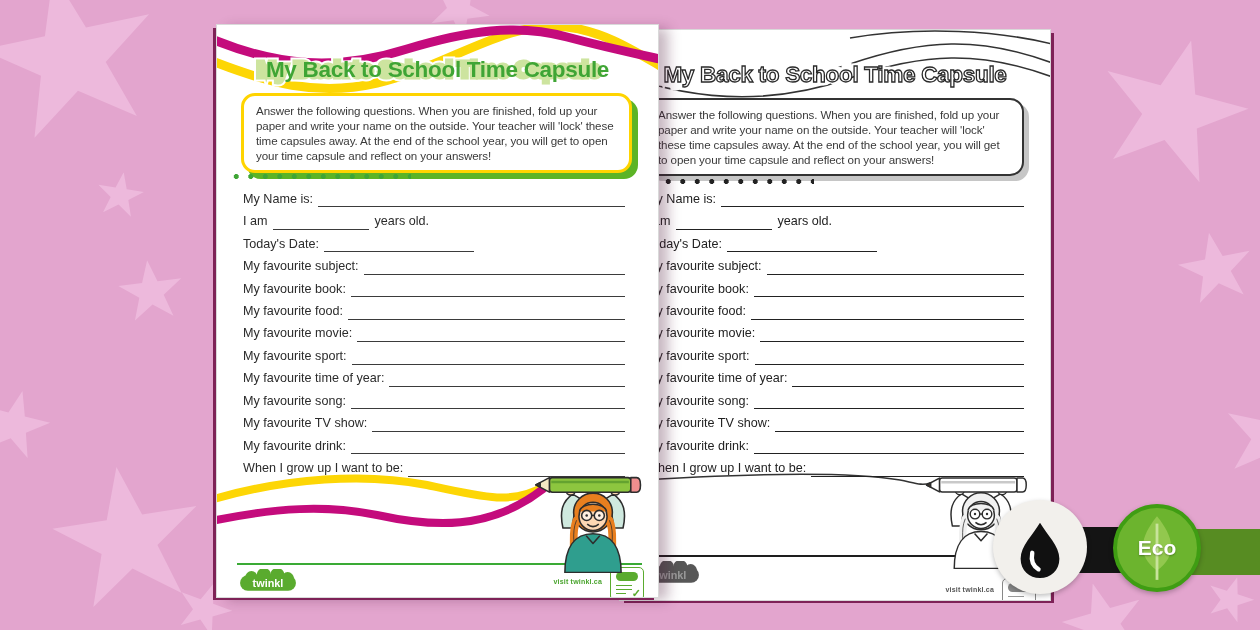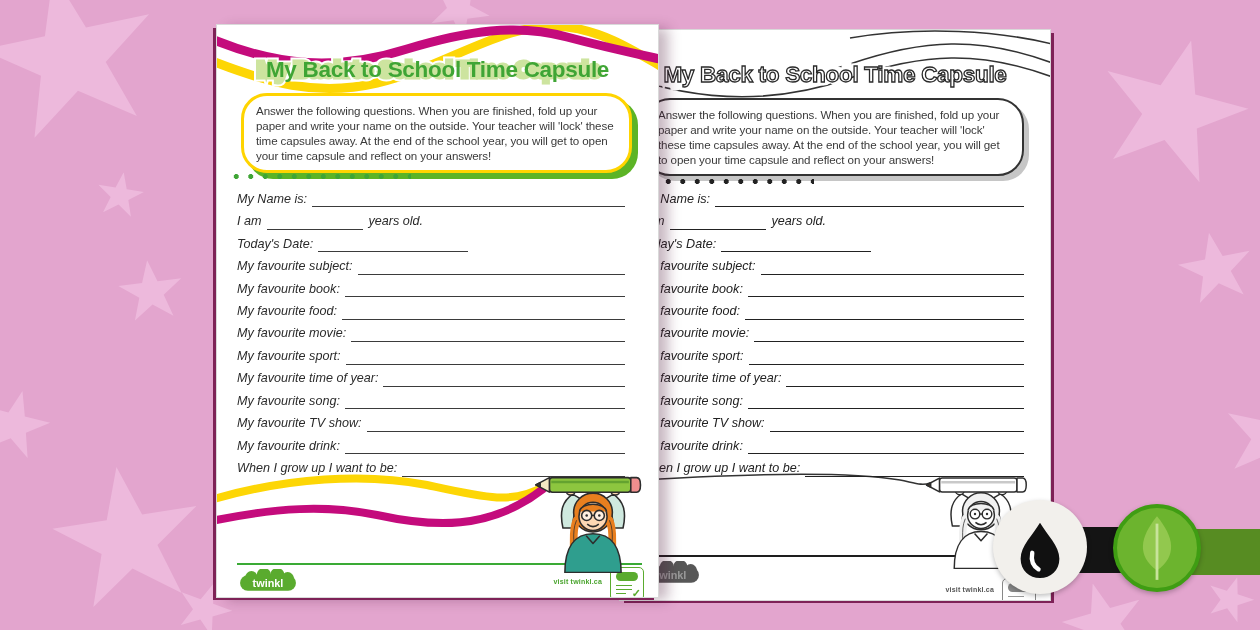--- a/index.html
+++ b/index.html
@@ -26,33 +26,33 @@
   .title span { position:absolute; left:0; right:18px; top:0; display:block; }
   .page.color .t-under { -webkit-text-stroke:9px #ffffff; color:#fff; }
   .page.color .t-mid   { -webkit-text-stroke:5px #cde49f; color:#cde49f; }
   .page.color .t-top   { color:#3fa535; }
   .page.bw .t-under { -webkit-text-stroke:7px #ffffff; color:#fff; }
   .page.bw .t-mid   { -webkit-text-stroke:0; color:transparent; }
   .page.bw .t-top   { color:#ffffff; -webkit-text-stroke:1.3px #2a2a2a; }
 
   
   .instr { position:absolute; left:24px; right:26px; top:68px;
-           background:#fff; border:3px solid #ffd400; border-radius:26px;
+           background:#fff; border:3px solid #ffd400; border-radius:14px;
            box-shadow:6px 6px 0 #5cb426; padding:7px 12px;
            font-size:11.6px; line-height:15px; color:#3a3a3a; letter-spacing:-.1px; }
   .page.bw .instr { border:2px solid #333; box-shadow:5px 5px 0 #c6c6c6; }
 
   
   .dots { position:absolute; left:12px; top:148px; width:182px; height:7px;
           background-image:radial-gradient(circle, #3fa535 2.5px, transparent 2.6px);
           background-size:14.5px 7px; background-repeat:repeat-x; }
   .page.bw .dots { background-image:radial-gradient(circle, #222 2.5px, transparent 2.6px); }
 
   
-  .fields { position:absolute; left:20px; right:33px; top:160px;font-style:italic; }
+  .fields { position:absolute; left:26px; right:33px; top:160px; }
   .page.bw .fields { top:155px; right:26px; }
   .row { display:flex; align-items:flex-end; height:22.45px; font-size:12.6px; color:#2b2b2b; }
   .lbl { white-space:nowrap; line-height:1; padding-bottom:2px; }
   .ans { border-bottom:1.3px solid #3b3b3b; height:12px; flex:1 1 auto; margin-left:5px; }
   .sfx { margin-left:6px; }
   .row[data-line="short"]  .ans { flex:0 0 96px; }
   .row[data-line="medium"] .ans { flex:0 0 150px; }
   .page.bw .row { color:#222; }
   .page.bw .ans { border-bottom-color:#222; }
 
@@ -399,15 +399,16 @@
       <path d="M32 7 C25 19 12 31 12 44 C12 56 21 64 32 64 C43 64 52 56 52 44 C52 31 39 19 32 7 Z" fill="#111"></path>
       <path d="M24 38 C22.5 46 25.5 52 30.5 55" fill="none" stroke="#fff" stroke-width="4.5" stroke-linecap="round"></path>
     </svg>
   </div>
 
   <div class="ovcircle eco">
     <svg width="60" height="72" viewBox="0 0 64 76">
       <path d="M32 4 C14 26 10 46 32 62 C54 46 50 26 32 4 Z" fill="#92c84e"></path>
       <line x1="32" y1="12" x2="32" y2="72" stroke="#c8e39b" stroke-width="3"></line>
     </svg>
+    <span class="eco-label">Eco</span>
   </div>
 
 </div>
 
 </body></html>

